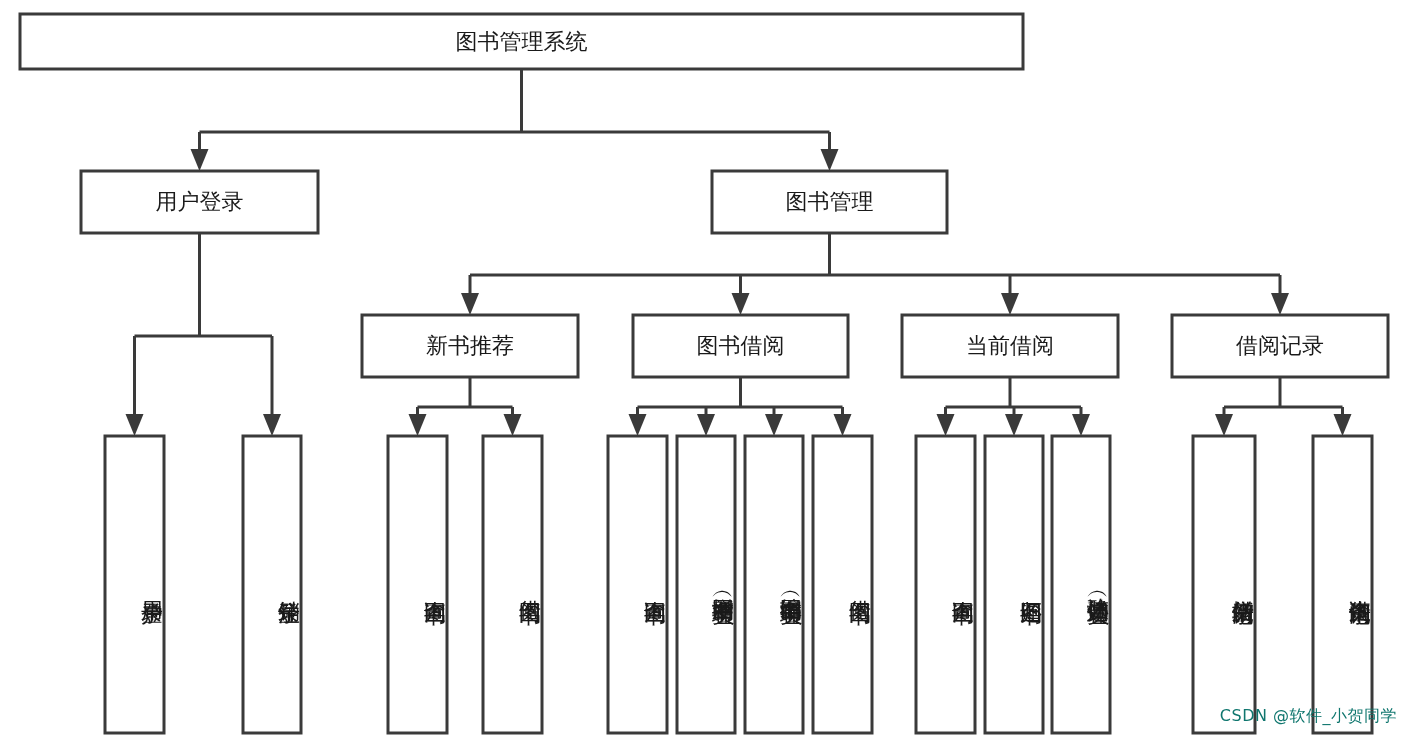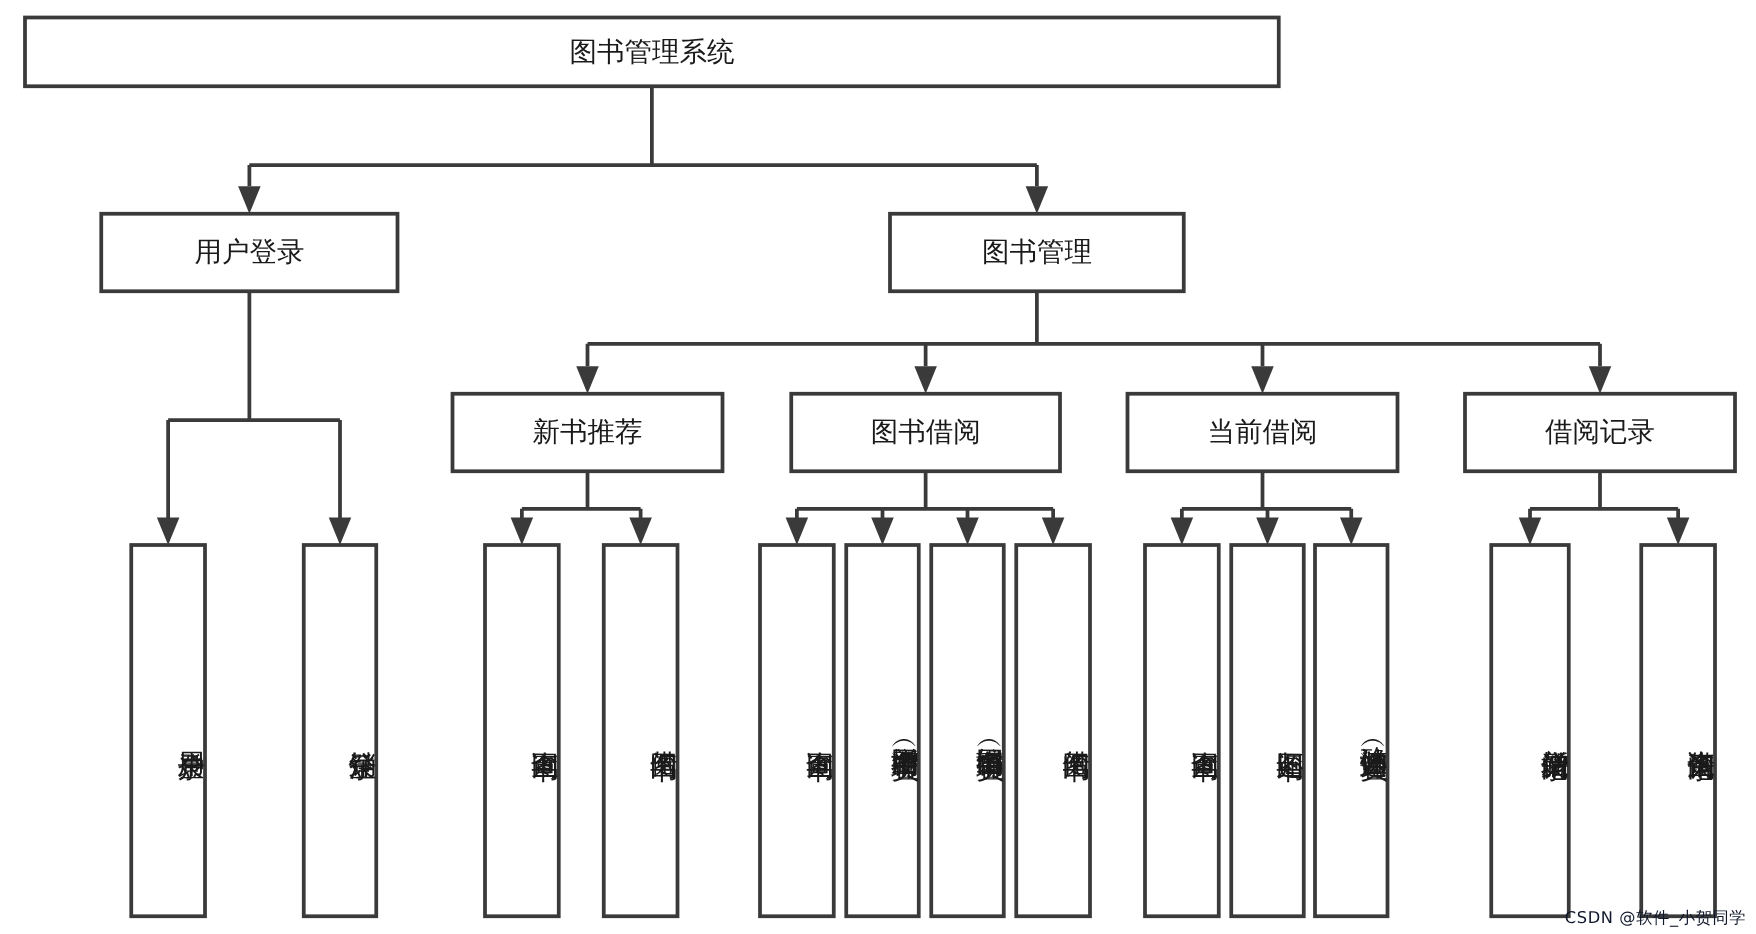--- a/index.html
+++ b/index.html
@@ -42,23 +42,23 @@
     display:flex;
     align-items:flex-start;
     justify-content:center;
     white-space:nowrap;
     font-family:"DejaVu Sans","Liberation Sans",sans-serif;
     pointer-events:none;
   }
   #watermark{
     position:absolute;
     right:8px;
-    bottom:4px;
-    font-size:13px;
-    color:#0f172a;
+    bottom:20px;
+    font-size:16px;
+    color:#0f766e;
     letter-spacing:0.5px;
     font-family:"DejaVu Sans","Liberation Sans",sans-serif;
     white-space:nowrap;
   }
 </style>
 </head>
 <body>
 
 <div id="diagram-root">
 

